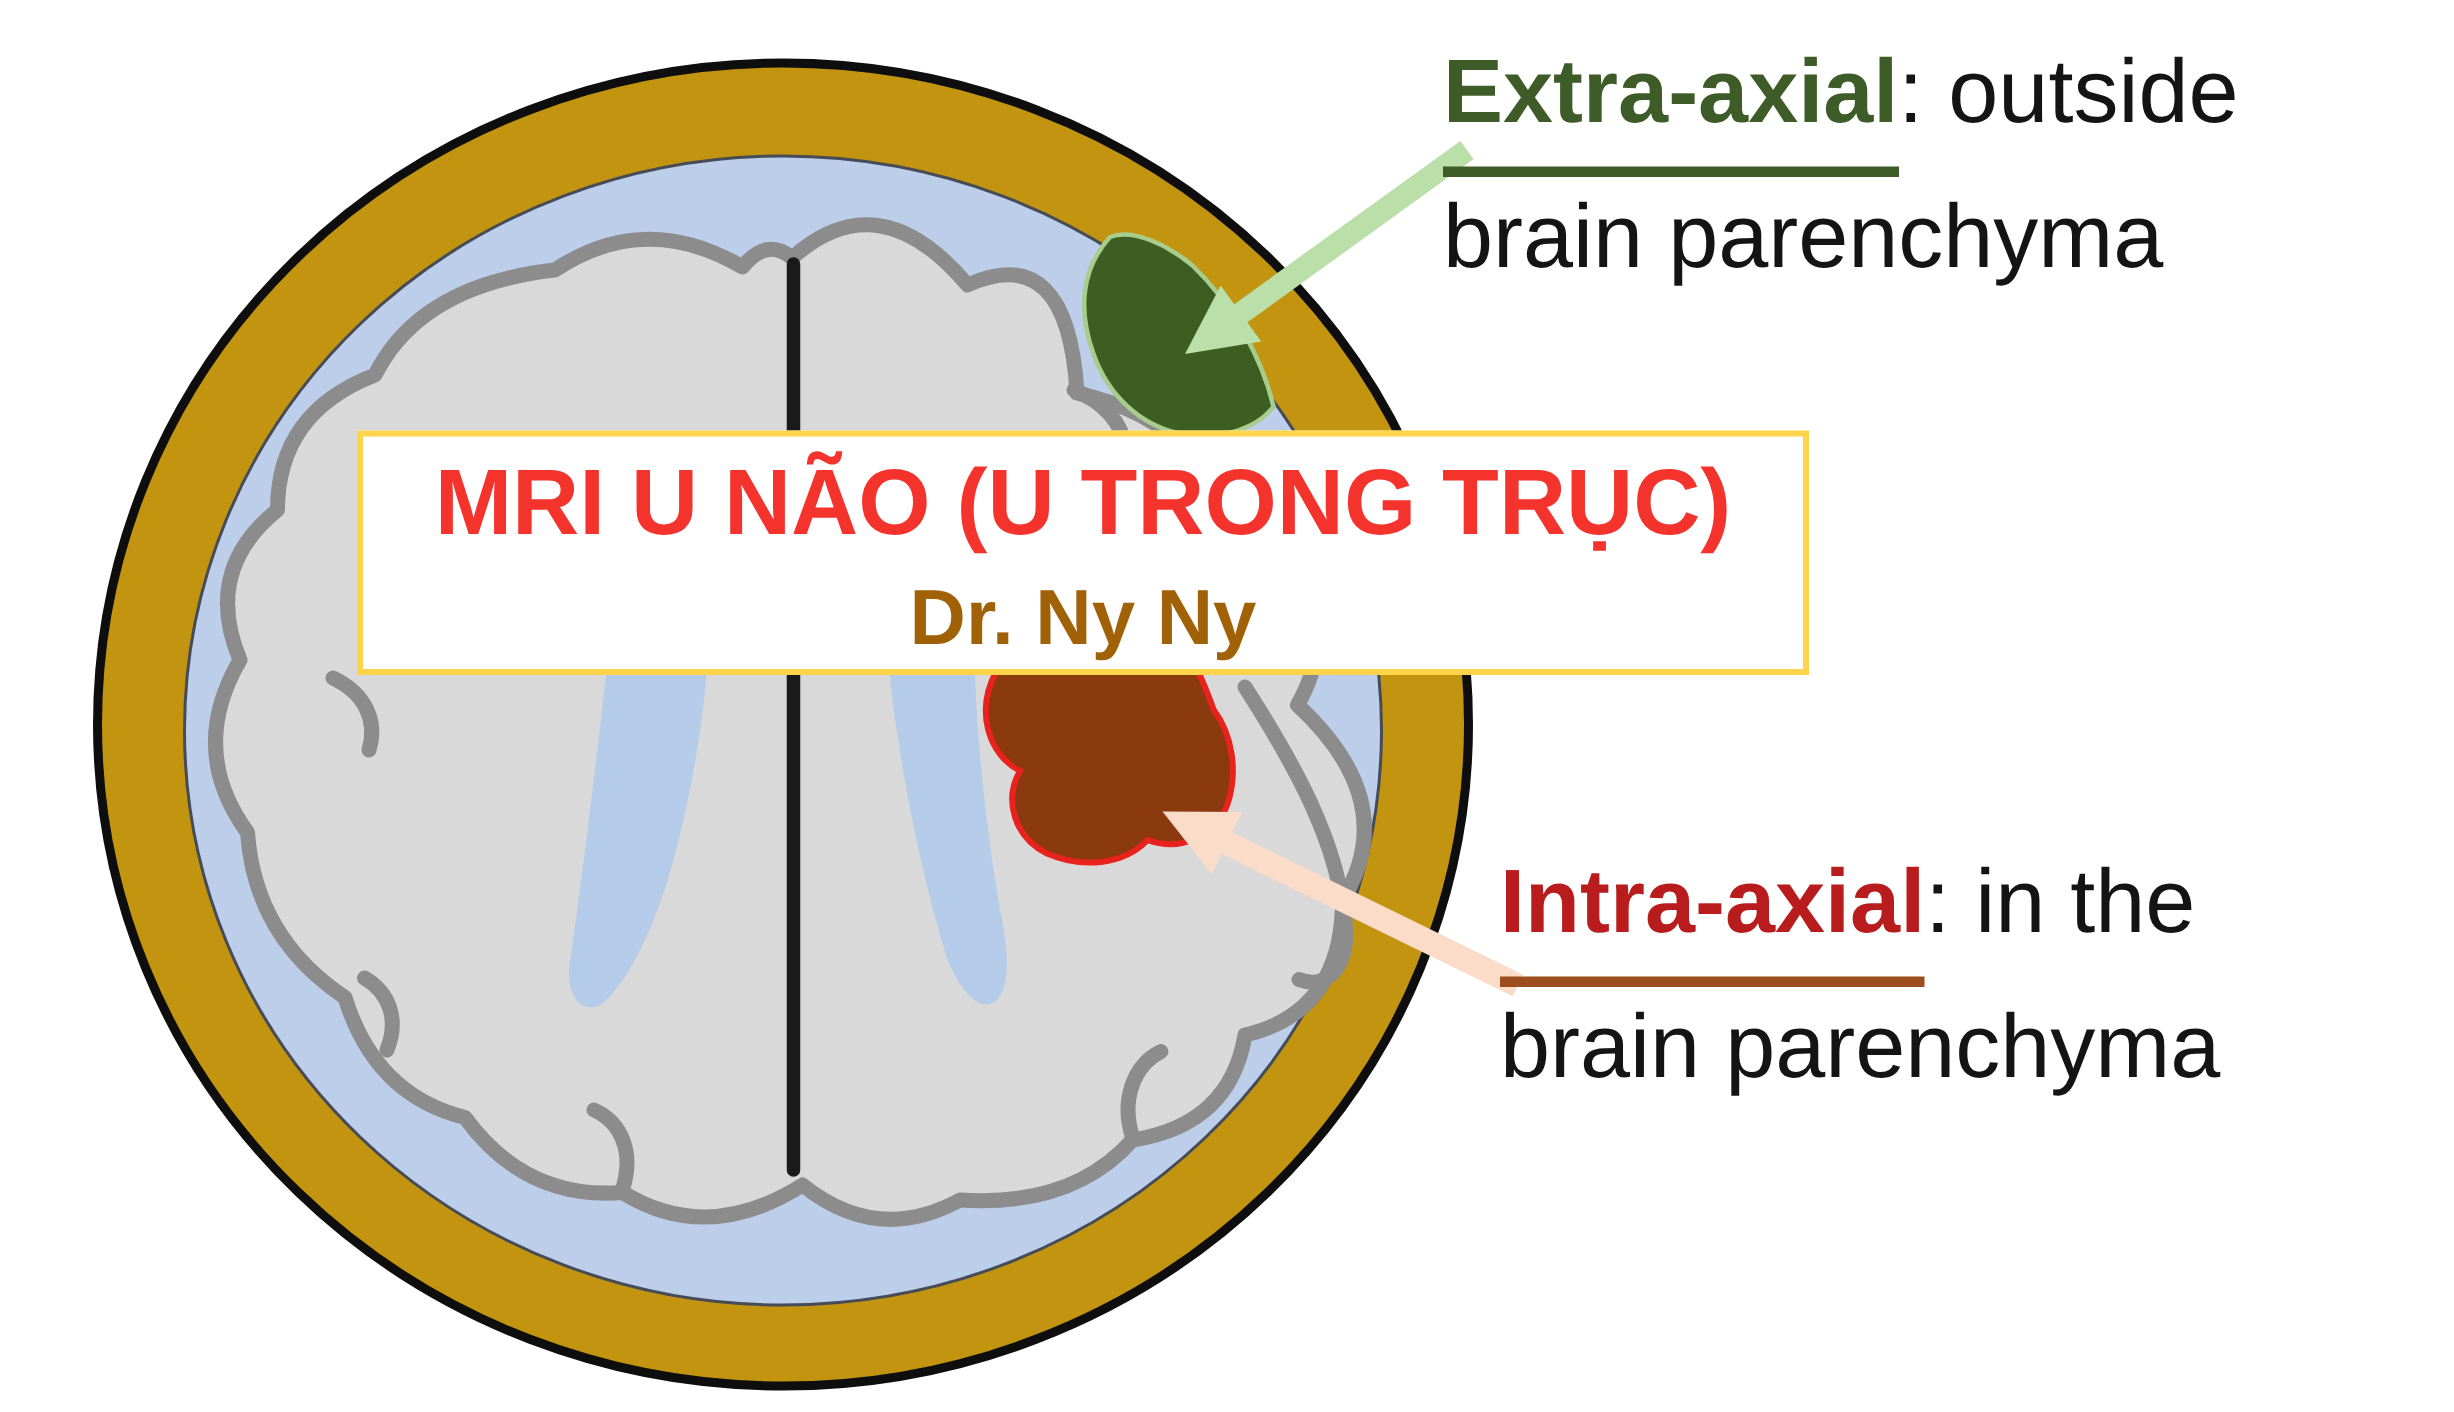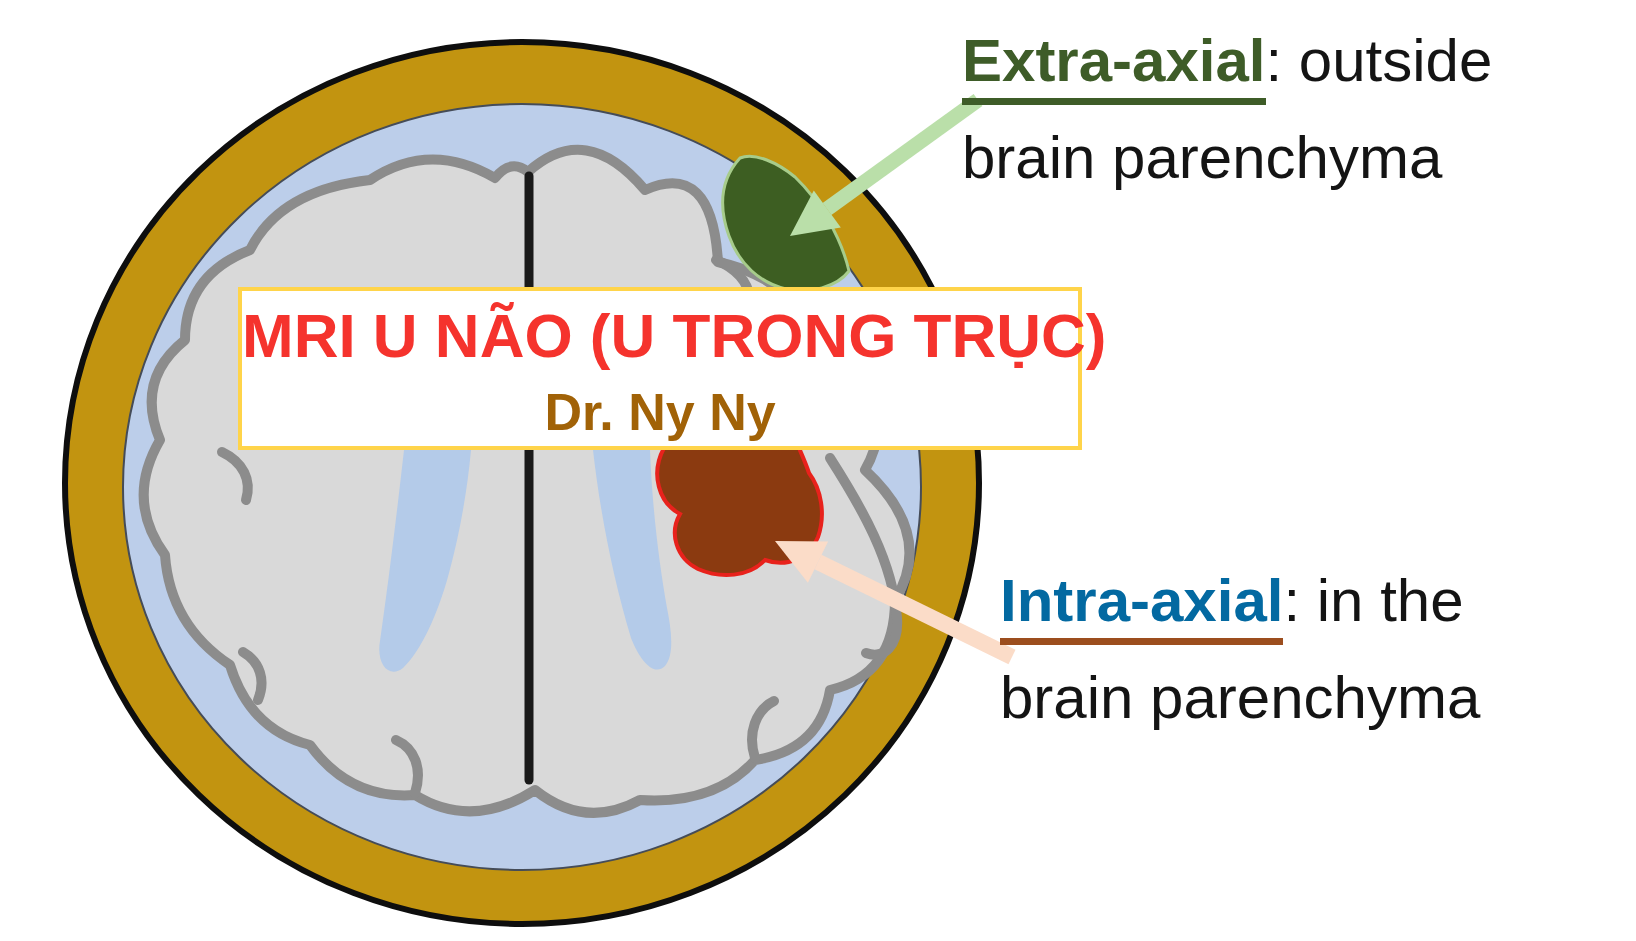--- a/index.html
+++ b/index.html
@@ -4,43 +4,43 @@
 <style>
   html,body{margin:0;padding:0;background:#ffffff;}
   body{
     width:1636px;height:941px;position:relative;overflow:hidden;
     font-family:"Liberation Sans", sans-serif;
   }
   #diagram-svg{position:absolute;left:0;top:0;width:1636px;height:941px;}
 
   
   .title-box{
-    position:absolute;left:238px;top:287px;width:844px;height:163px;
+    position:absolute;left:238px;top:287px;width:968px;height:163px;
     box-sizing:border-box;border:4px solid #FFD44A;background:#ffffff;
     text-align:center;
   }
   .title-box .main-title{
     margin-top:10px;font-size:62px;line-height:70px;font-weight:bold;
     color:#F5332D;letter-spacing:0px;white-space:nowrap;
   }
   .title-box .sub-title{
     margin-top:12px;font-size:52px;line-height:58px;font-weight:bold;
     color:#a16207;white-space:nowrap;
   }
 
   
   .anno{
     position:absolute;font-size:60px;line-height:97px;color:#141414;
     white-space:nowrap;
   }
   .anno .term{
-    font-weight:bold;border-bottom:7px solid;padding-bottom:4px;
+    font-weight:bold;border-bottom:7px solid;padding-bottom:17px;
   }
   .anno .term.extra{color:#3E5C28;border-color:#3E5C28;}
-  .anno .term.intra{color:#0369a1;border-color:#9C4E1E;}
+  .anno .term.intra{color:#b91c1c;border-color:#9C4E1E;}
   #extra-axial-label{left:962px;top:12px;}
   #intra-axial-label{left:1000px;top:552px;}
 </style>
 </head>
 <body>
 
 <svg id="diagram-svg" viewBox="0 0 1636 941" xmlns="http://www.w3.org/2000/svg">
 
   <ellipse cx="522" cy="483" rx="457" ry="441" stroke-width="6" fill="#C29410" stroke="#0E0E0E"></ellipse>
 

